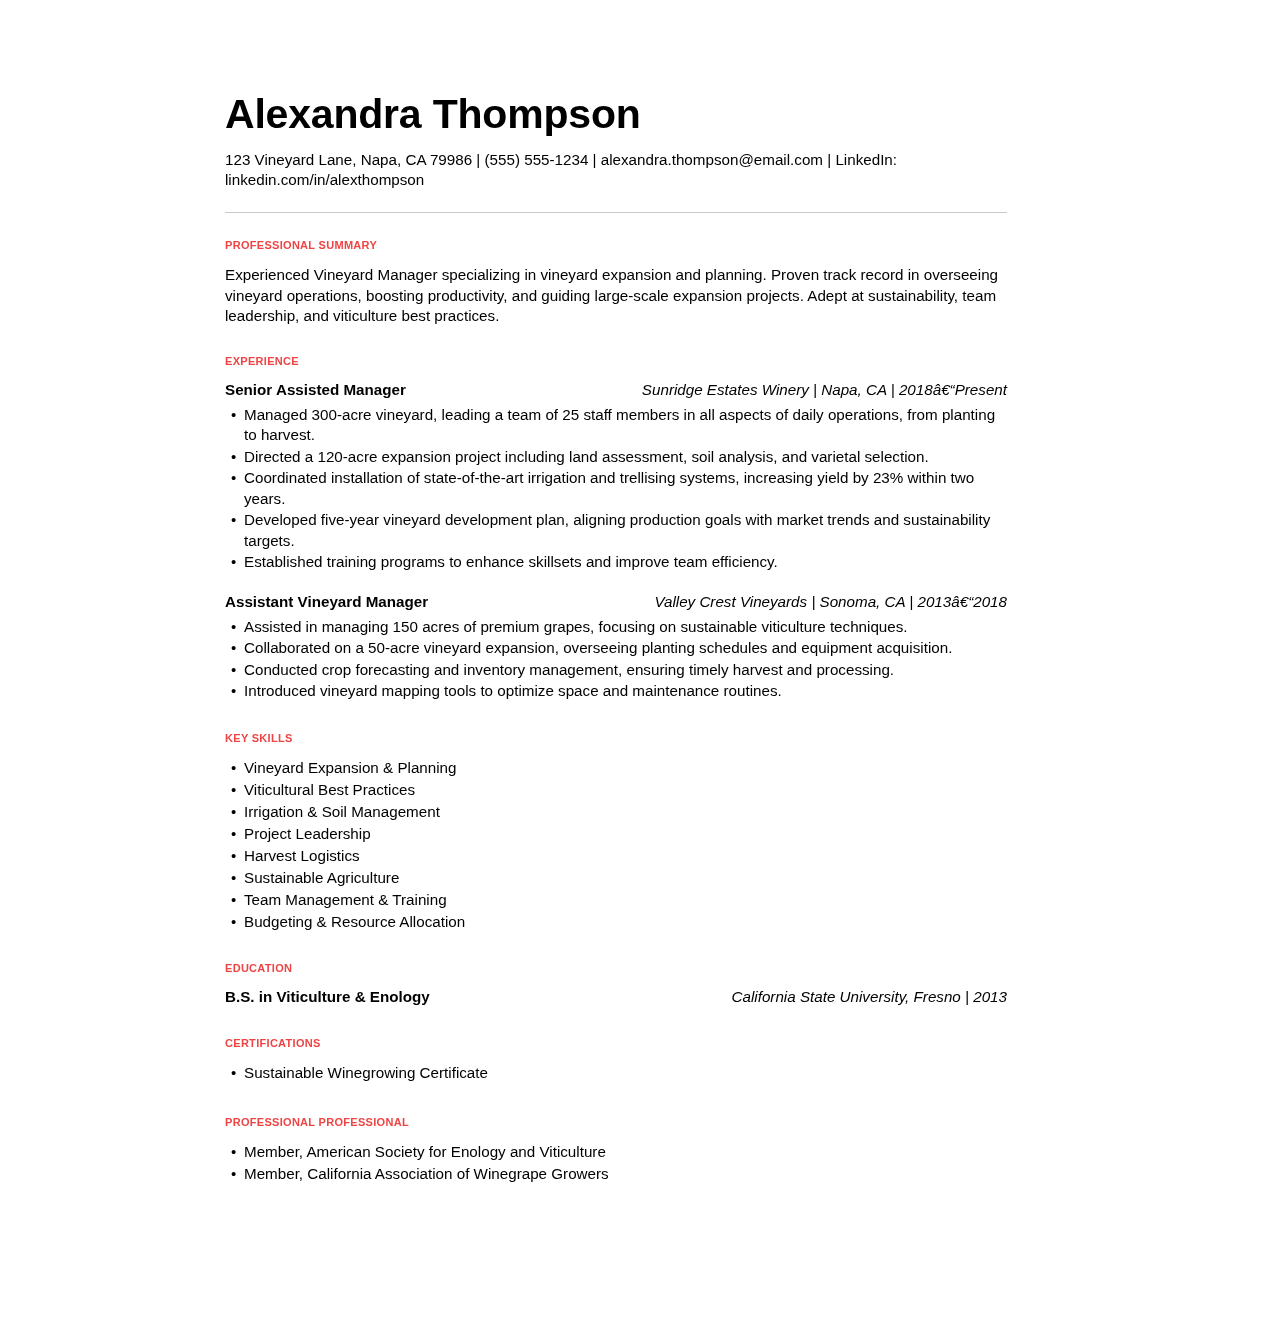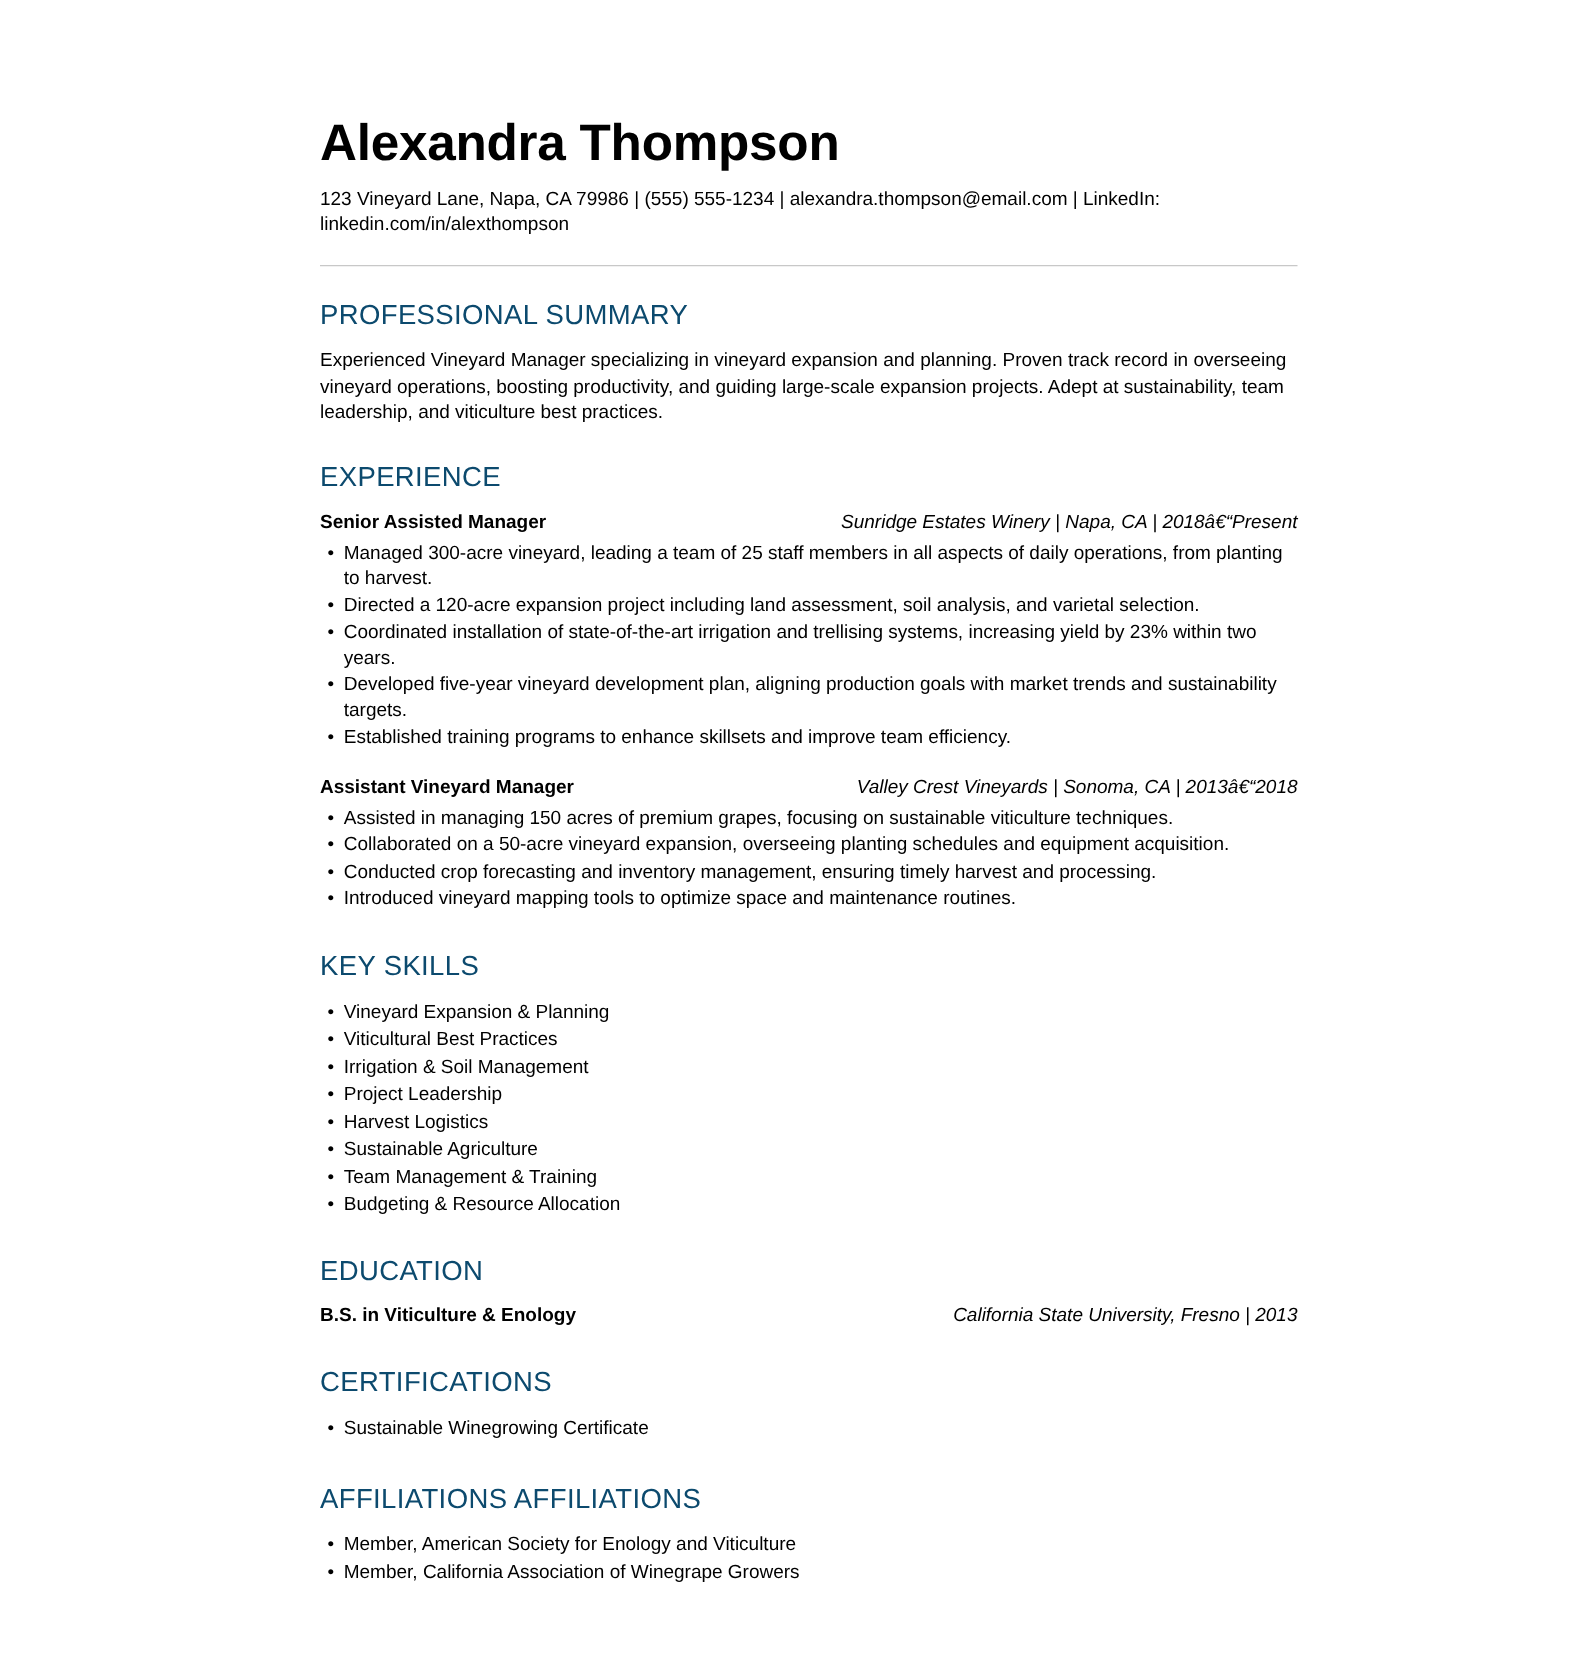--- a/index.html
+++ b/index.html
@@ -16,21 +16,21 @@
   }
   .page {
     position: relative;
     width: 1263px;
     height: 1329px;
     background: #ffffff;
     box-sizing: border-box;
   }
   .content {
     position: absolute;
-    left: 256px;
+    left: 225px;
     top: 0;
     width: 782px;
   }
 
   
   .resume-header {
     padding-top: 92px;
   }
   .name {
     font-size: 41px;
@@ -51,25 +51,25 @@
     border-top: 1px solid #c8c8c8;
     margin: 22px 0 0 0;
     width: 782px;
   }
 
   
   .section {
     margin-top: 26px;
   }
   .section-title {
-    font-size: 22px;
-    font-weight: normal;
+    font-size: 11px;
+    font-weight: bold;
     letter-spacing: 0.3px;
     margin: 0 0 14px 0;
-    color: #0c4a6e;
+    color: #ef4444;
   }
   .summary-text {
     font-size: 15.2px;
     line-height: 20.5px;
     margin: 0;
     color: #000;
   }
 
   
   .entry {
@@ -203,21 +203,21 @@
     </div>
 
     <div class="section certifications">
       <h2 class="section-title">CERTIFICATIONS</h2>
       <ul class="bullets certs">
         <li>Sustainable Winegrowing Certificate</li>
       </ul>
     </div>
 
     <div class="section affiliations">
-      <h2 class="section-title">AFFILIATIONS AFFILIATIONS</h2>
+      <h2 class="section-title">PROFESSIONAL PROFESSIONAL</h2>
       <ul class="bullets affils">
         <li>Member, American Society for Enology and Viticulture</li>
         <li>Member, California Association of Winegrape Growers</li>
       </ul>
     </div>
 
   </div>
 </div>
 
 </body></html>

